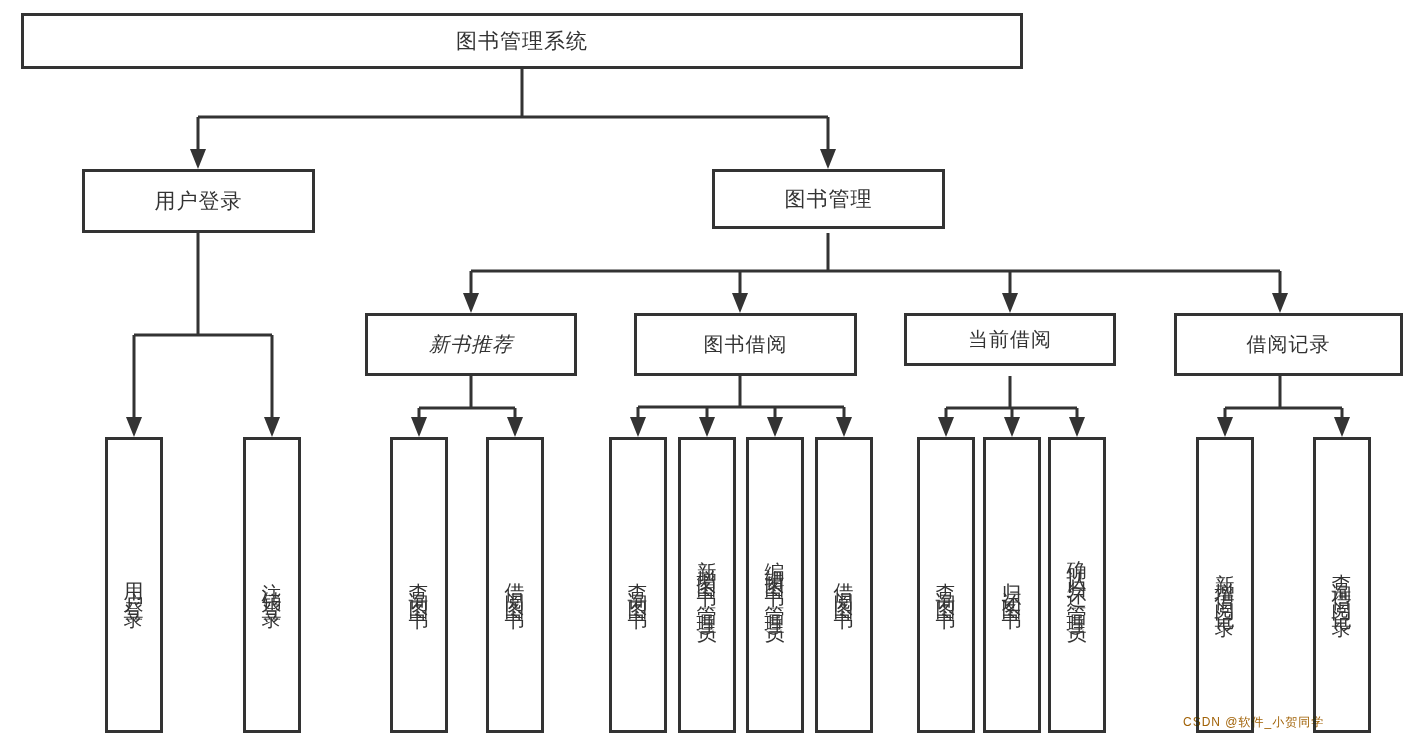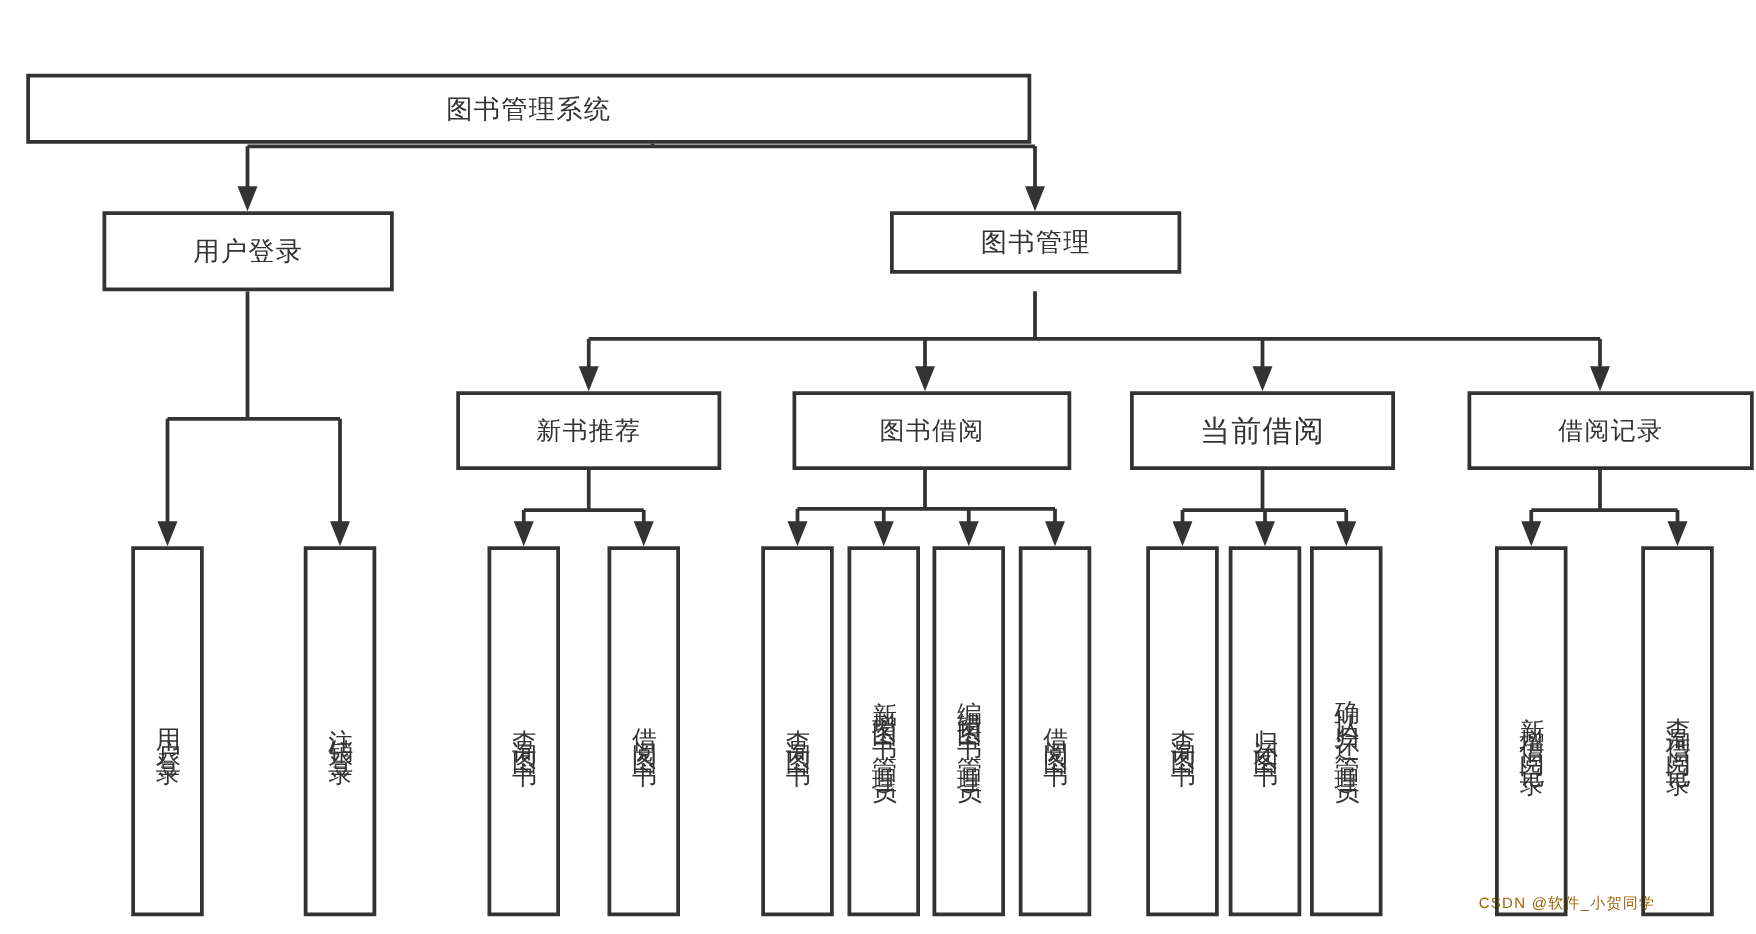--- a/index.html
+++ b/index.html
@@ -94,28 +94,28 @@
       <polygon points="767,417 783,417 775,437"></polygon>
       <polygon points="836,417 852,417 844,437"></polygon>
       <polygon points="938,417 954,417 946,437"></polygon>
       <polygon points="1004,417 1020,417 1012,437"></polygon>
       <polygon points="1069,417 1085,417 1077,437"></polygon>
       <polygon points="1217,417 1233,417 1225,437"></polygon>
       <polygon points="1334,417 1350,417 1342,437"></polygon>
     </g>
   </svg>
 
-  <div class="node" style="left:21px; top:13px; width:804px; height:56px;margin-top:46px;">图书管理系统</div>
+  <div class="node" style="left:21px; top:13px; width:1002px; height:56px;">图书管理系统</div>
 
   <div class="node" style="left:82px; top:169px; width:233px; height:64px;">用户登录</div>
-  <div class="node" style="left:712px; top:169px; width:233px; height:50px;">图书管理</div>
+  <div class="node" style="left:712px; top:169px; width:233px; height:60px;">图书管理</div>
 
-  <div class="node" style="left:365px; top:313px; width:212px; height:63px; font-size:20px;">新书推荐</div>
+  <div class="node" style="left:365px; top:313px; width:212px; height:63px; font-size:20px;font-style:italic;">新书推荐</div>
   <div class="node" style="left:634px; top:313px; width:223px; height:63px; font-size:20px;">图书借阅</div>
-  <div class="node" style="left:904px; top:313px; width:212px; height:63px; font-size:24px;">当前借阅</div>
+  <div class="node" style="left:904px; top:313px; width:212px; height:53px; font-size:20px;">当前借阅</div>
   <div class="node" style="left:1174px; top:313px; width:229px; height:63px; font-size:20px;">借阅记录</div>
 
   <div class="vnode" style="left:105px;">
     <span>用户登录</span>
     </div>
   <div class="vnode" style="left:243px;">
     <span>注销登录</span>
     </div>
 
   <div class="vnode" style="left:390px;">

